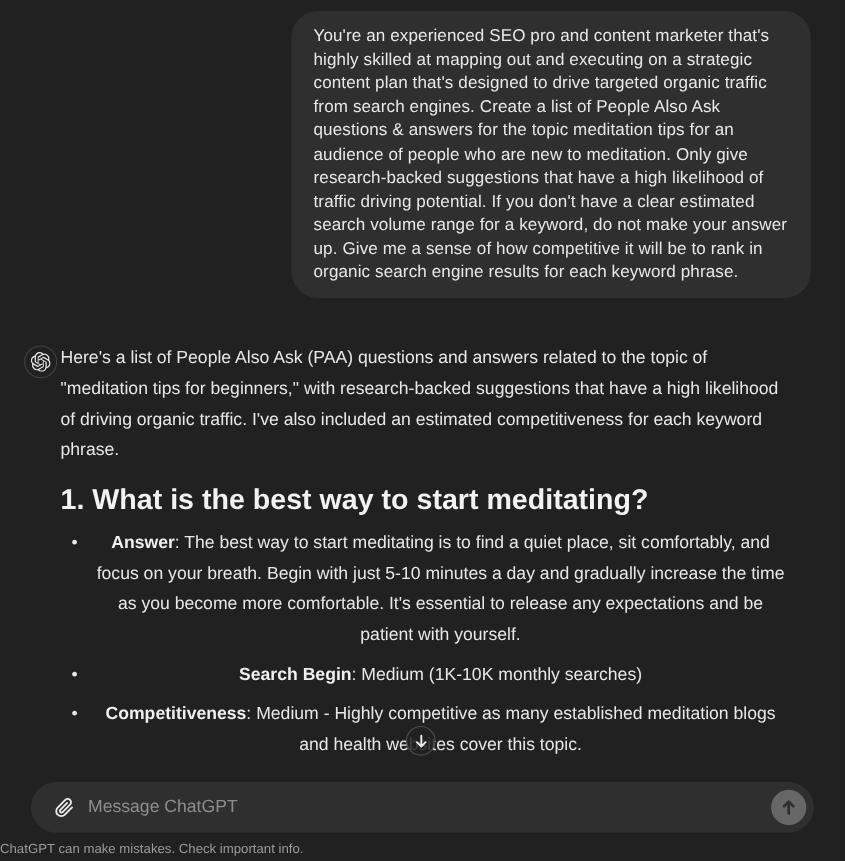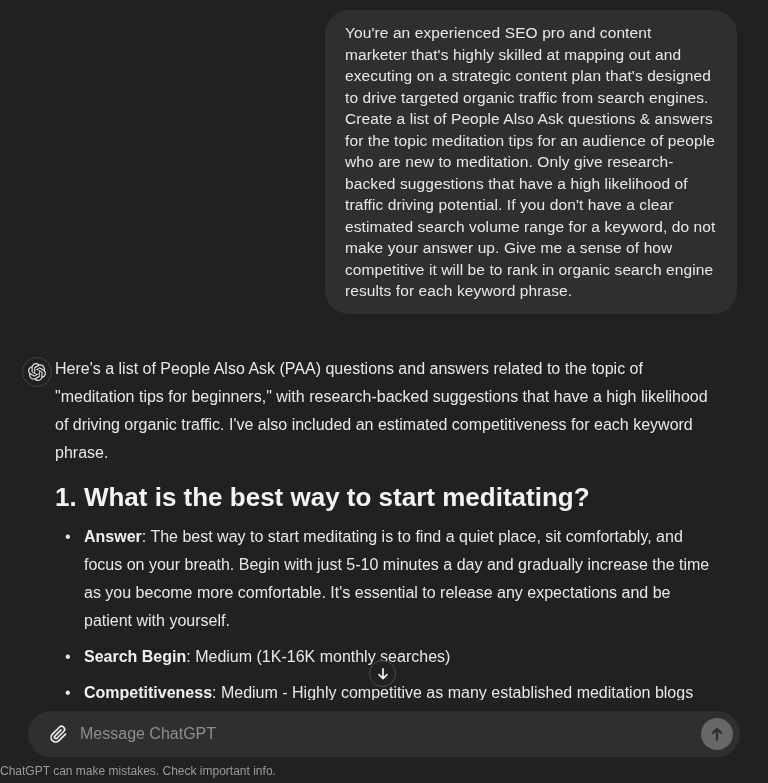--- a/index.html
+++ b/index.html
@@ -12,21 +12,21 @@
     position: relative;
   }
   .chat { position: absolute; top: 0; left: 0; right: 0; bottom: 83px; overflow: hidden; }
 
   
   .user-row { display: flex; justify-content: flex-end; padding: 10px 31px 0 0; }
   .user-bubble {
     background: #2f2f2f;
     border-radius: 24px;
     padding: 12px 20px;
-    width: 412px;
+    width: 472px;
     font-size: 15.5px;
     line-height: 21.5px;
     color: #e8e8e8;
     letter-spacing: 0.1px;
   }
 
   
   .assistant-row { display: flex; align-items: flex-start; padding: 41px 30px 0 22px; }
   .avatar {
     flex: 0 0 auto;
@@ -34,21 +34,21 @@
     border: 1px solid #424242;
     border-radius: 50%;
     display: flex; align-items: center; justify-content: center;
     margin-top: 2px;
   }
   .avatar svg { width: 18px; height: 18px; fill: #e3e3e3; }
   .assistant-content { margin-left: 3px; width: 662px; font-size: 16px; line-height: 28px; color: #e8e8e8; }
   .assistant-content p { margin-bottom: 0; }
   .assistant-content h3 { font-size: 26px; line-height: 26px; font-weight: bold; color: #f3f3f3; margin-top: 17px; }
   .assistant-content h3.second { margin-top: 27px; }
-  .assistant-content ul { list-style: none; margin-top: 13px; }
+  .assistant-content ul { list-style: none; margin-top: 13px; text-align: center; }
   .assistant-content li { position: relative; padding-left: 29px; margin-bottom: 8px; }
   .assistant-content li::before {
     content: "•";
     position: absolute; left: 10px; top: 0;
     color: #e8e8e8;
   }
   .assistant-content li strong { font-weight: bold; color: #f0f0f0; }
 
   
   .scroll-btn {
@@ -123,21 +123,21 @@
         <path d="M22.2819 9.8211a5.9847 5.9847 0 0 0-.5157-4.9108 6.0462 6.0462 0 0 0-6.5098-2.9A6.0651 6.0651 0 0 0 4.9807 4.1818a5.9847 5.9847 0 0 0-3.9977 2.9 6.0462 6.0462 0 0 0 .7427 7.0966 5.98 5.98 0 0 0 .511 4.9107 6.051 6.051 0 0 0 6.5146 2.9001A5.9847 5.9847 0 0 0 13.2599 24a6.0557 6.0557 0 0 0 5.7718-4.2058 5.9894 5.9894 0 0 0 3.9977-2.9001 6.0557 6.0557 0 0 0-.7475-7.073zM13.2599 22.4304a4.4755 4.4755 0 0 1-2.8764-1.04l.1419-.0804 4.7783-2.7582a.7948.7948 0 0 0 .3927-.6813v-6.7369l2.02 1.1686a.071.071 0 0 1 .038.0615v5.5826a4.504 4.504 0 0 1-4.4945 4.4944zm-9.6607-4.1254a4.4708 4.4708 0 0 1-.5346-3.0137l.142.0852 4.783 2.7582a.7712.7712 0 0 0 .7806 0l5.8428-3.3685v2.3324a.0804.0804 0 0 1-.0332.0615L9.74 19.9502a4.4992 4.4992 0 0 1-6.1408-1.6452zM2.3408 7.8956a4.485 4.485 0 0 1 2.3655-1.9728V11.6a.7664.7664 0 0 0 .3879.6765l5.8144 3.3543-2.0201 1.1685a.0757.0757 0 0 1-.071 0l-4.8303-2.7865A4.504 4.504 0 0 1 2.3408 7.8956zm16.5963 3.8558L13.1038 8.364 15.1192 7.2a.0757.0757 0 0 1 .071 0l4.8303 2.7913a4.4944 4.4944 0 0 1-.6765 8.1042v-5.6772a.79.79 0 0 0-.407-.667zm2.0107-3.0231l-.142-.0852-4.7735-2.7818a.7759.7759 0 0 0-.7854 0L9.409 9.2297V6.8974a.0662.0662 0 0 1 .0284-.0615l4.8303-2.7866a4.4992 4.4992 0 0 1 6.6802 4.66zM8.3065 12.863l-2.02-1.1638a.0804.0804 0 0 1-.038-.0567V6.0742a4.4992 4.4992 0 0 1 7.3757-3.4537l-.142.0805L8.704 5.459a.7948.7948 0 0 0-.3927.6813zm1.0976-2.3654l2.602-1.4998 2.6069 1.4998v2.9994l-2.5974 1.4997-2.6067-1.4997Z"></path>
       </svg>
     </div>
 
     <div class="assistant-content">
       <p>Here's a list of People Also Ask (PAA) questions and answers related to the topic of "meditation tips for beginners," with research-backed suggestions that have a high likelihood of driving organic traffic. I've also included an estimated competitiveness for each keyword phrase.</p>
 
       <h3>1. What is the best way to start meditating?</h3>
       <ul>
         <li><strong>Answer</strong><span>: The best way to start meditating is to find a quiet place, sit comfortably, and focus on your breath. Begin with just 5-10 minutes a day and gradually increase the time as you become more comfortable. It's essential to release any expectations and be patient with yourself.</span></li>
-        <li><strong>Search Begin</strong><span>: Medium (1K-16K monthly searches)</span></li>
+        <li><strong>Search Begin</strong><span>: Medium (1K-10K monthly searches)</span></li>
         <li><strong>Competitiveness</strong><span>: Medium - Highly competitive as many established meditation blogs and health websites cover this topic.</span></li>
       </ul>
 
       <h3 class="second">2. How long should beginners meditate each day?</h3>
 
     </div>
   </div>
 
 </div>
 

